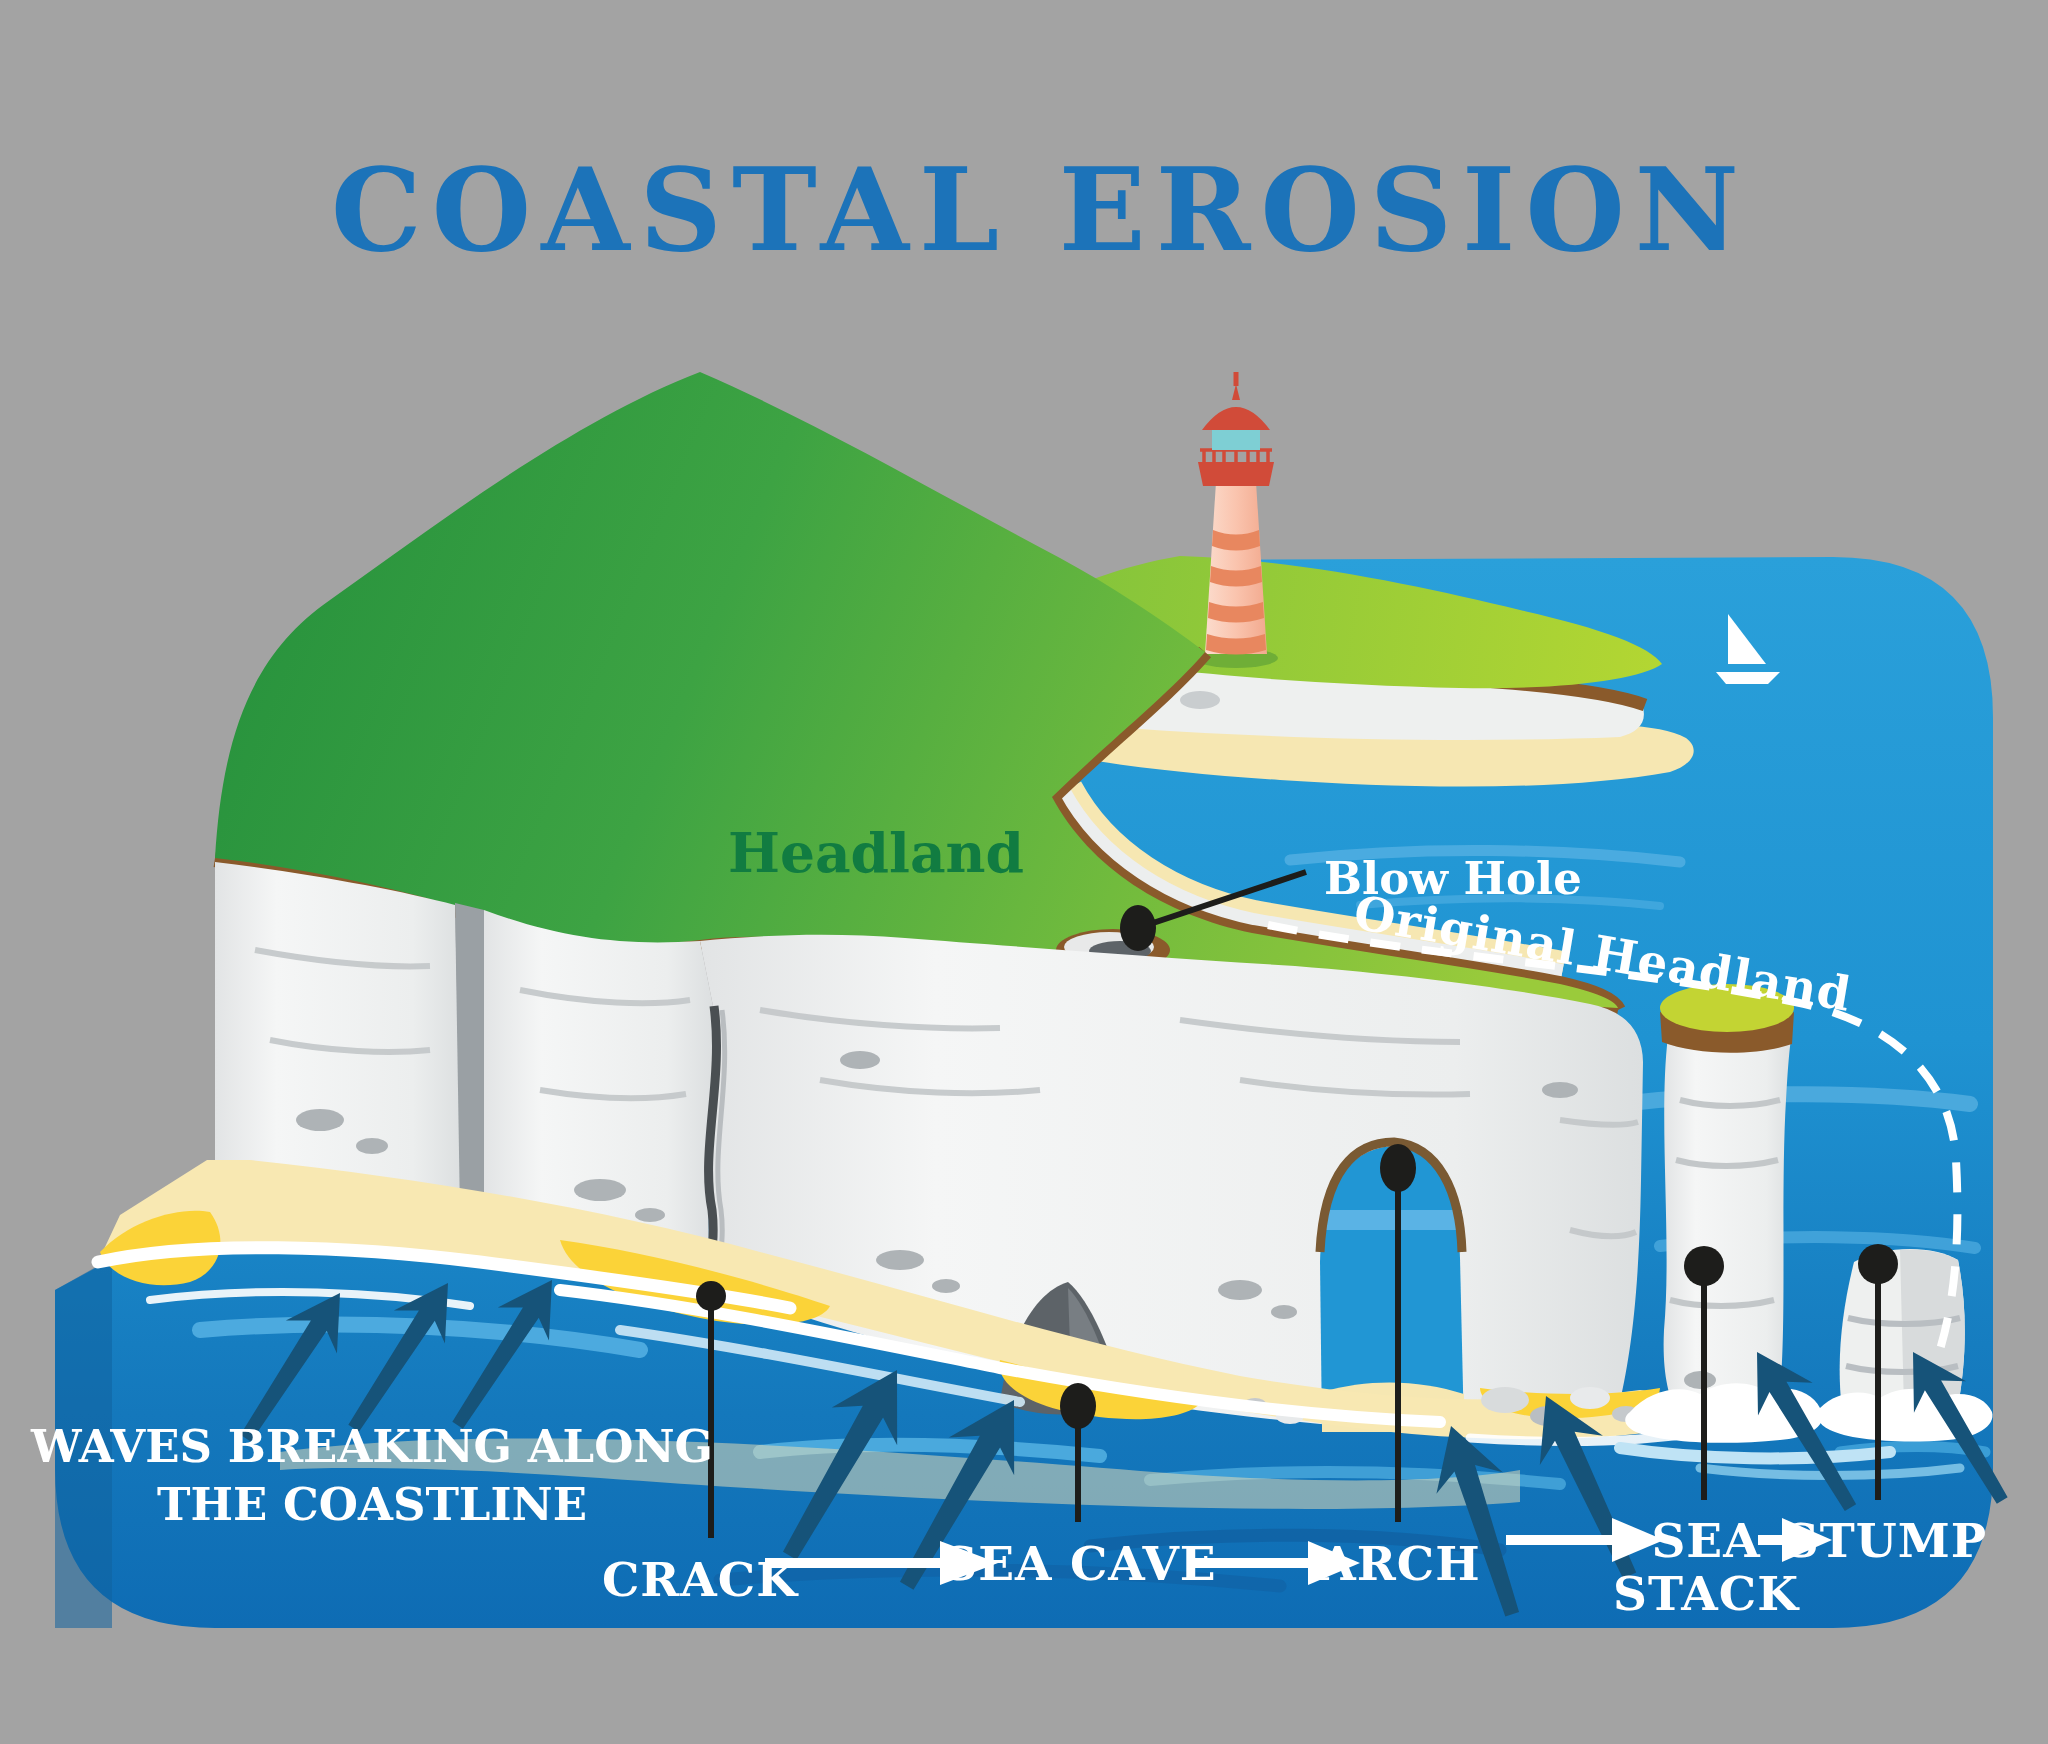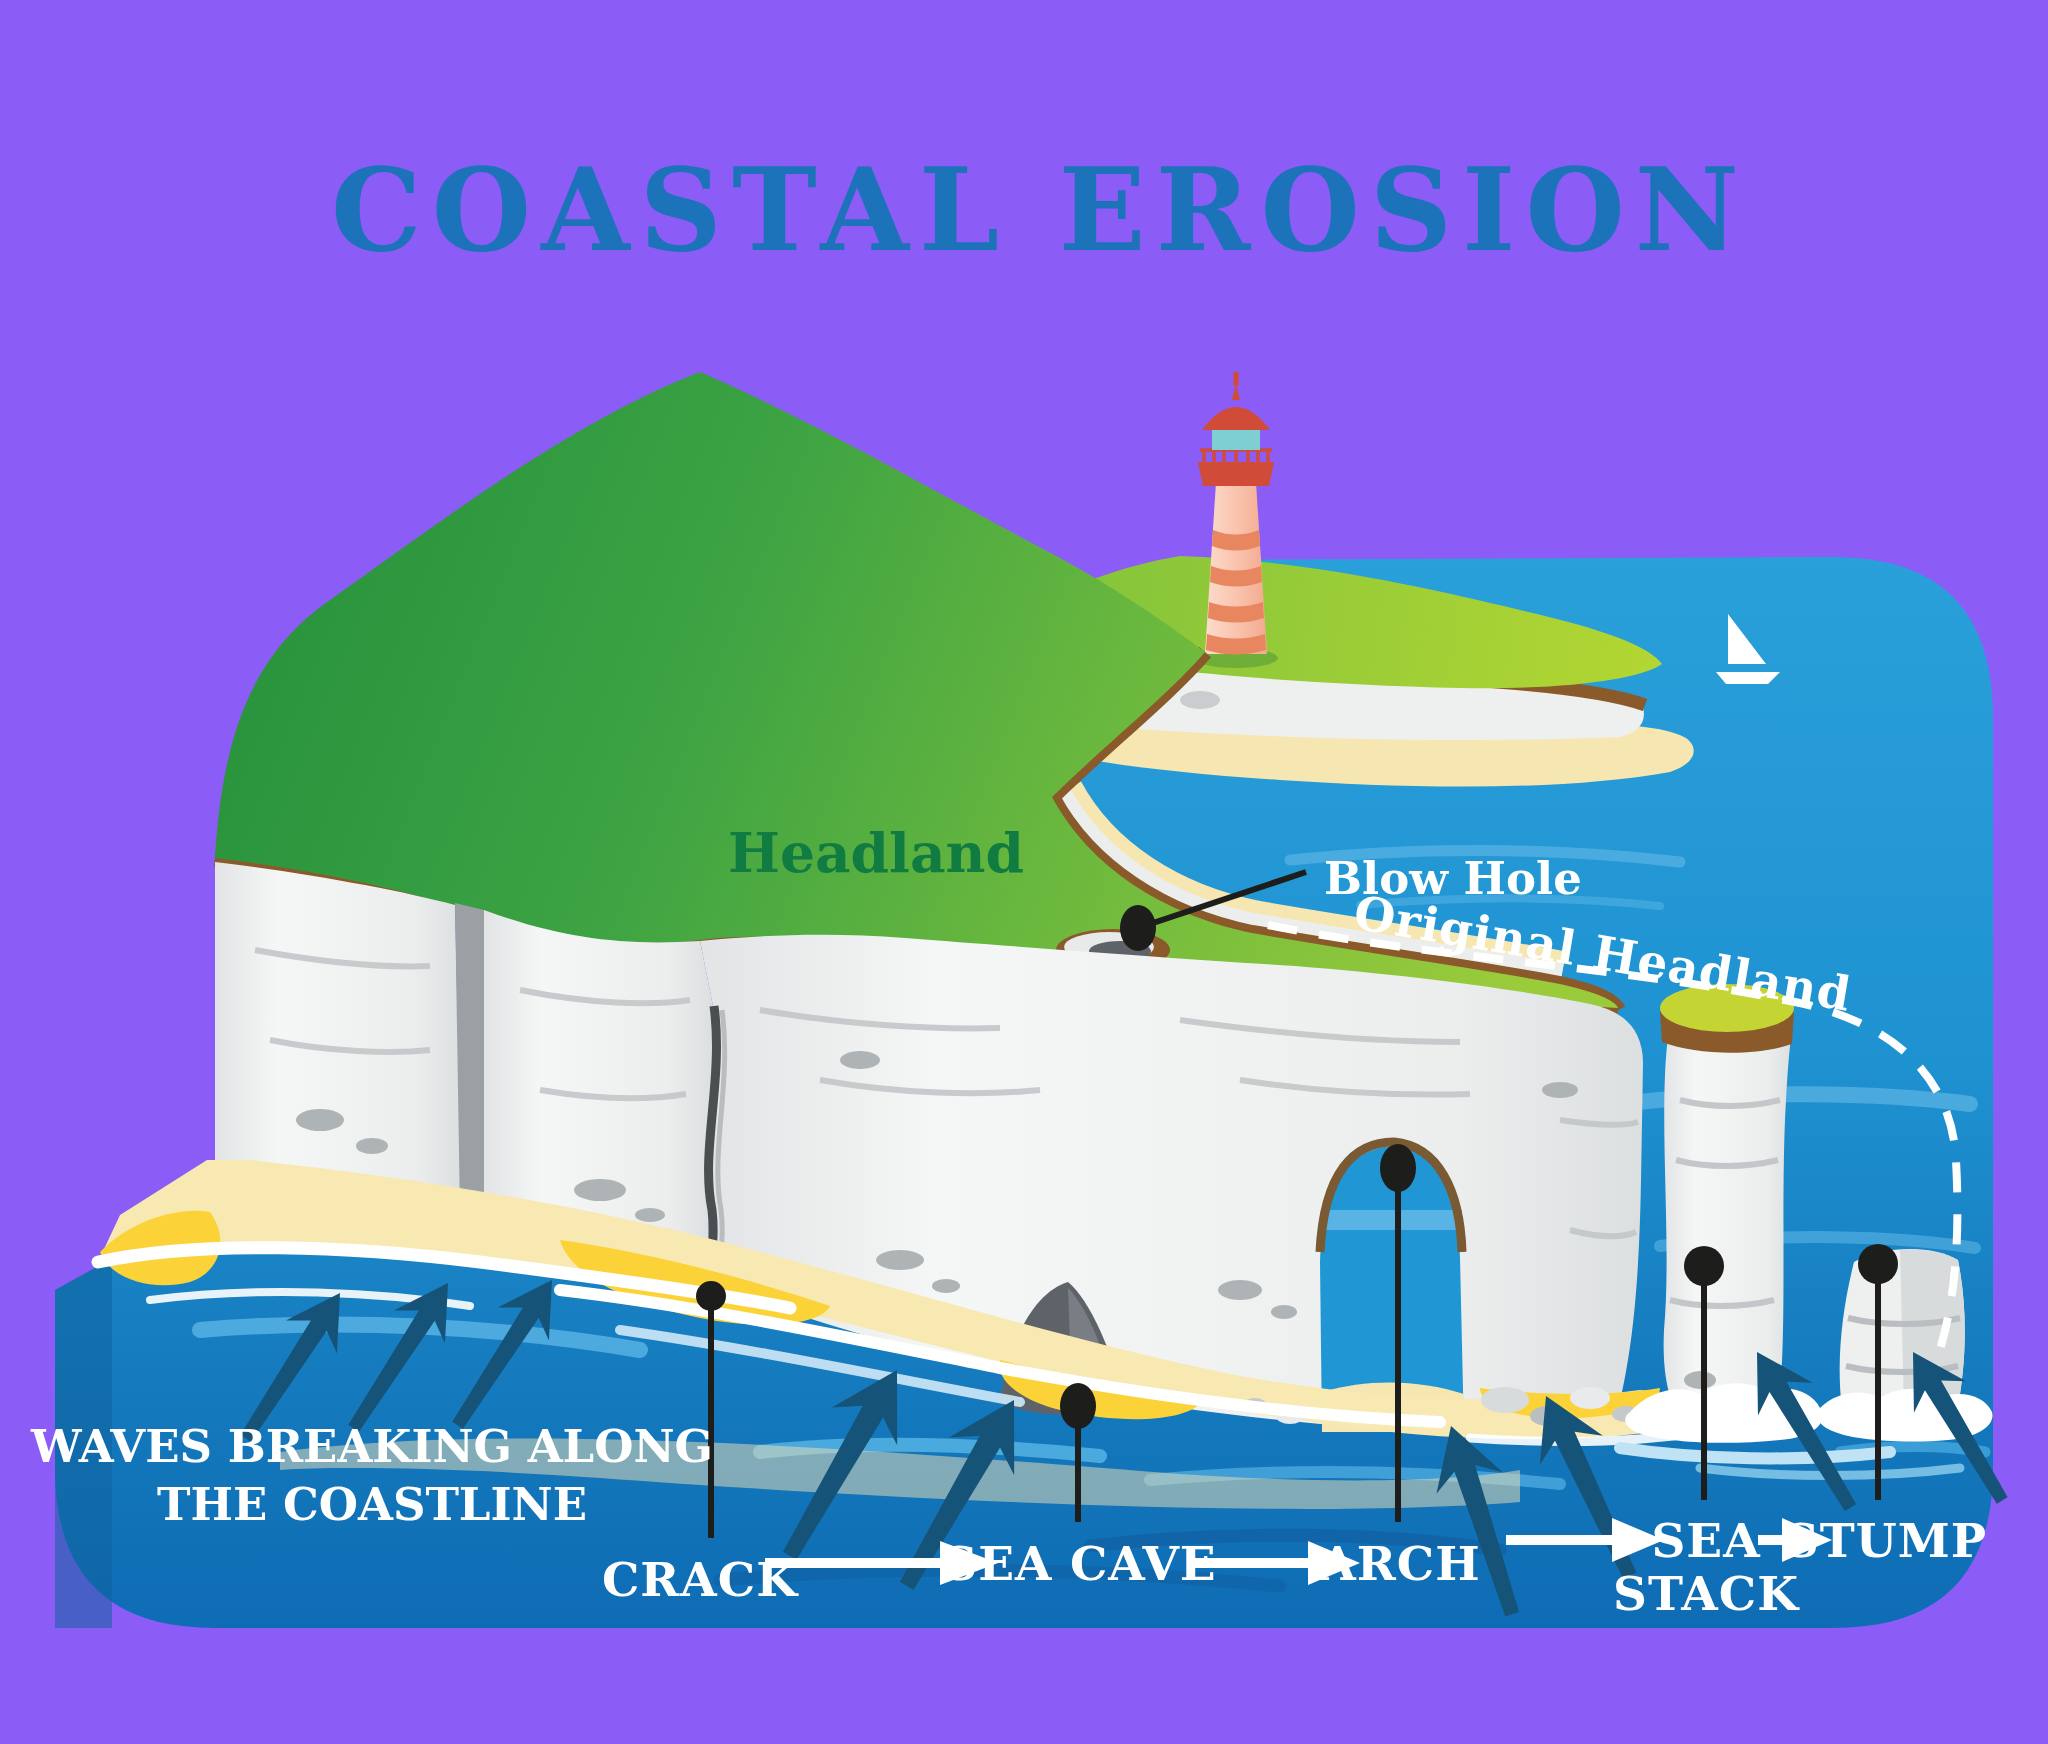--- a/index.html
+++ b/index.html
@@ -1,16 +1,16 @@
 <!DOCTYPE html>
 <html><head>
 <meta charset="utf-8">
 <style>
   html,body{margin:0;padding:0;background:#ffffff;}
-  .stage{width:2048px;height:1744px;position:relative;background:#8b5cf6;overflow:hidden;}
+  .stage{width:2048px;height:1744px;position:relative;background:#a3a3a3;overflow:hidden;}
   svg{display:block;}
   text{font-family:"DejaVu Serif","Liberation Serif",serif;font-weight:bold;}
   .title-text{font-size:114px;letter-spacing:10px;}
   .label-white{fill:#ffffff;font-size:47px;letter-spacing:1px;}
   .label-white-sm{fill:#ffffff;font-size:45px;}
   .label-green{font-size:55px;}
   .mid{text-anchor:middle;}
 </style>
 </head>
 <body>

